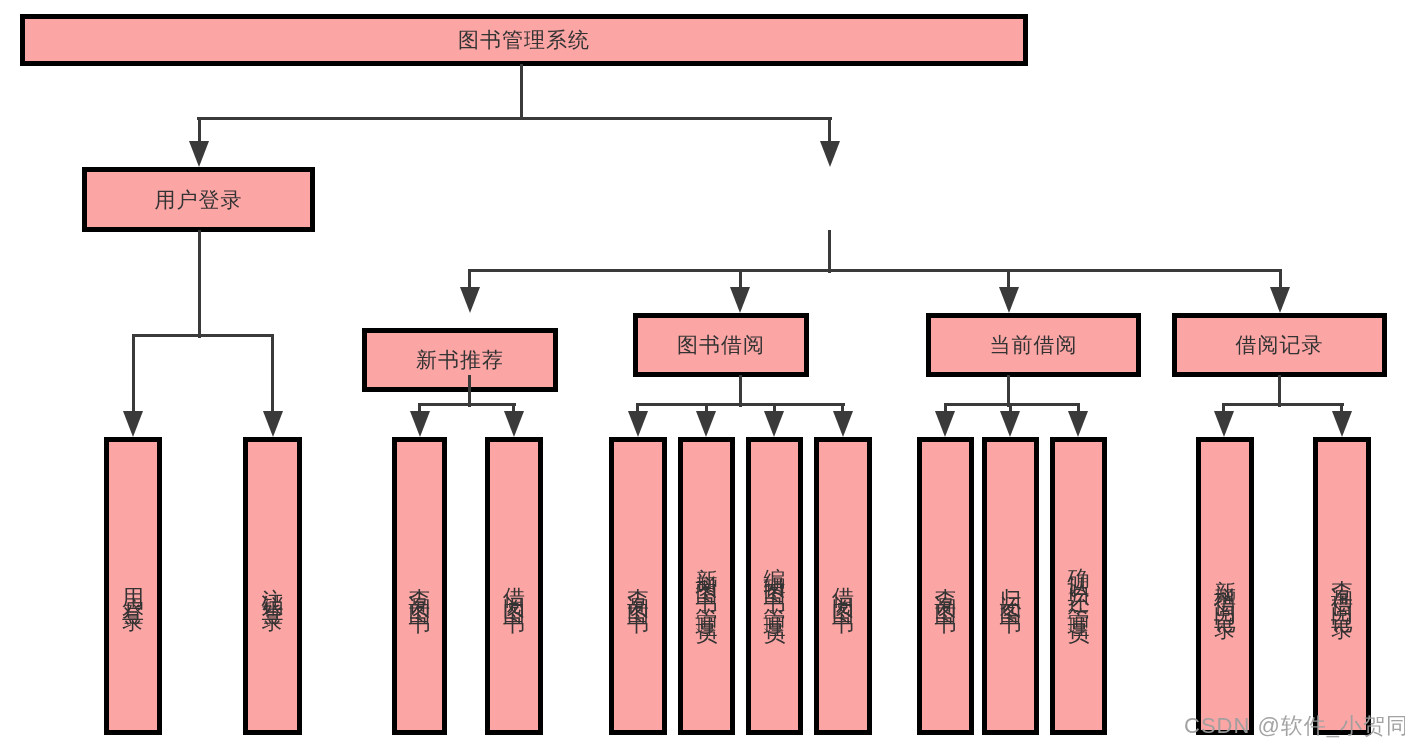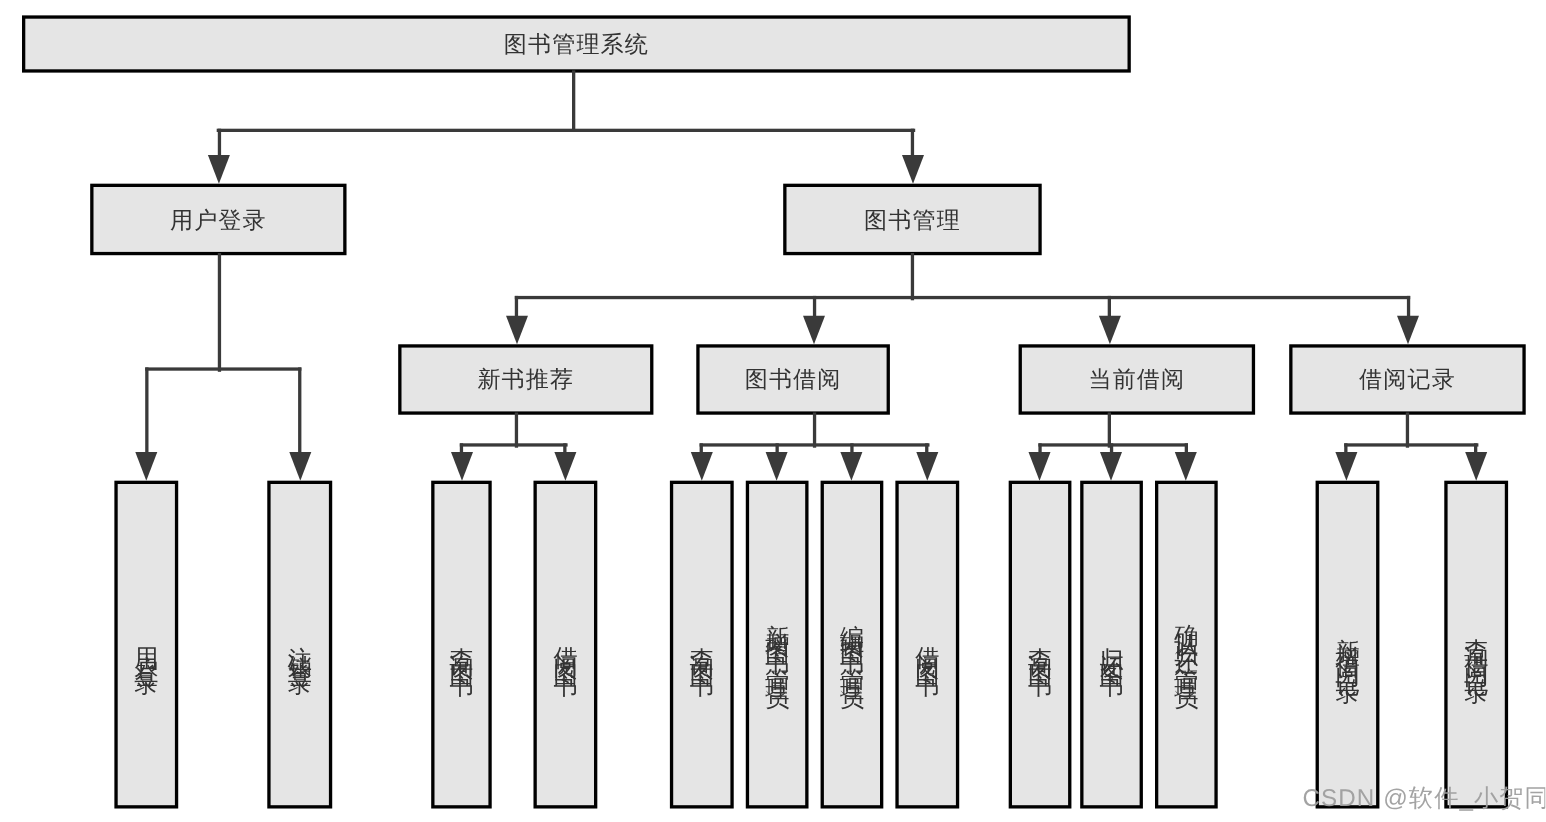--- a/index.html
+++ b/index.html
@@ -2,21 +2,21 @@
 <html><head>
 <meta charset="utf-8">
 <style>
   html,body{margin:0;padding:0;background:#fff;}
   .canvas{
     position:relative;width:1405px;height:747px;background:#ffffff;
     font-family:"Liberation Sans", sans-serif;color:#333;overflow:hidden;
   }
   
   .node{
-    position:absolute;background:#e5e5e5;border:3px solid #000000;box-sizing:border-box;
+    position:absolute;background:#fca5a5;border:5px solid #000000;box-sizing:border-box;
     display:flex;align-items:center;justify-content:center;
     color:#333;letter-spacing:1px;
   }
   .node.h{font-size:21px;}
   .node.title{font-size:21px;}
   .node.leaf{font-size:22px;}
   .vtext{
     writing-mode:vertical-rl;text-orientation:mixed;
     letter-spacing:8px;line-height:1.1;white-space:pre;
   }
@@ -45,43 +45,40 @@
   <div class="vline" style="left:520px;top:64px;height:56px;"></div>
   <div class="hline" style="left:197px;top:117px;width:635px;"></div>
   <div class="vline" style="left:198px;top:117px;height:28px;"></div>
   <div class="arrow" style="left:189px;top:141px;"></div>
   <div class="vline" style="left:828px;top:117px;height:28px;"></div>
   <div class="arrow" style="left:820px;top:141px;"></div>
 
   <div class="node h" style="left:82px;top:167px;width:233px;height:65px;">
     <span>用户登录</span>
   </div>
-  <div class="node h" style="left:712px;top:167px;width:235px;height:65px;">
-    <span>图书管理</span>
-  </div>
 
   <div class="vline" style="left:198px;top:230px;height:108px;"></div>
   <div class="hline" style="left:132px;top:334px;width:142px;"></div>
   <div class="vline" style="left:132px;top:334px;height:80px;"></div>
   <div class="arrow" style="left:123px;top:411px;"></div>
   <div class="vline" style="left:271px;top:334px;height:80px;"></div>
   <div class="arrow" style="left:263px;top:411px;"></div>
 
   <div class="vline" style="left:828px;top:230px;height:43px;"></div>
   <div class="hline" style="left:468px;top:269px;width:814px;"></div>
   <div class="vline" style="left:468px;top:269px;height:22px;"></div>
   <div class="arrow" style="left:460px;top:287px;"></div>
   <div class="vline" style="left:739px;top:269px;height:22px;"></div>
   <div class="arrow" style="left:730px;top:287px;"></div>
   <div class="vline" style="left:1007px;top:269px;height:22px;"></div>
   <div class="arrow" style="left:999px;top:287px;"></div>
   <div class="vline" style="left:1279px;top:269px;height:22px;"></div>
   <div class="arrow" style="left:1270px;top:287px;"></div>
 
-  <div class="node h" style="left:362px;top:313px;width:232px;height:64px;">
+  <div class="node h" style="left:362px;top:328px;width:196px;height:64px;">
     <span>新书推荐</span>
   </div>
   <div class="node h" style="left:633px;top:313px;width:176px;height:64px;">
     <span>图书借阅</span>
   </div>
   <div class="node h" style="left:902px;top:313px;width:215px;height:64px;margin-left:24px;">
     <span>当前借阅</span>
   </div>
   <div class="node h" style="left:1172px;top:313px;width:215px;height:64px;">
     <span>借阅记录</span>

